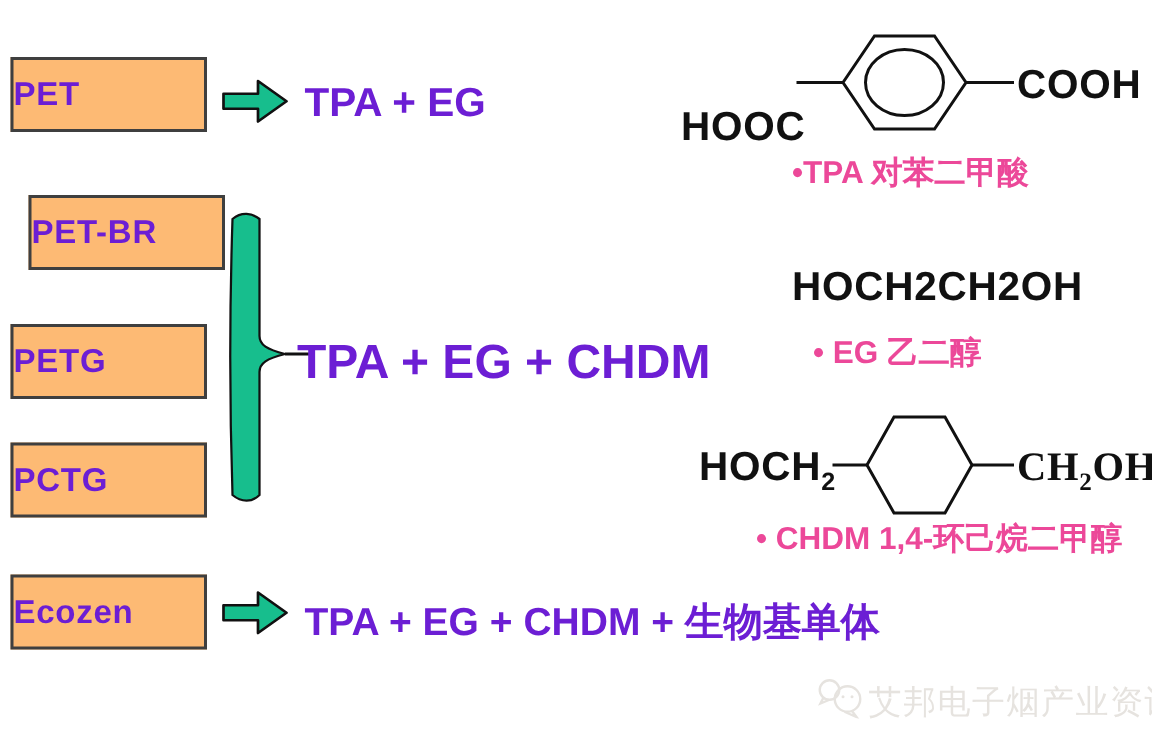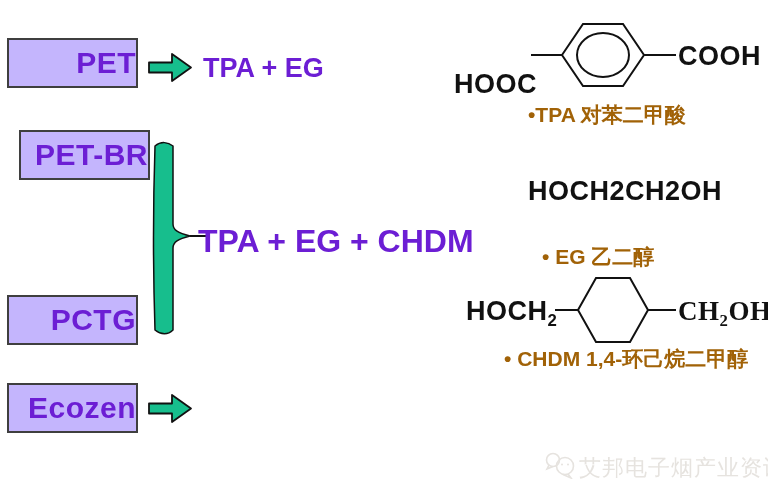--- a/index.html
+++ b/index.html
@@ -2,52 +2,55 @@
 <html><head>
 <meta charset="utf-8">
 <style>
   html,body{margin:0;padding:0;background:#fff;}
   #stage{
     position:relative;width:768px;height:497px;background:#ffffff;overflow:hidden;
     font-family:"Liberation Sans","DejaVu Sans",sans-serif;
   }
   .polybox{
     position:absolute;left:7px;width:127px;height:46px;
-    border:2px solid #3f3f3f;background:#c4b5fd;
-    display:flex;align-items:center;justify-content:flex-end;
-    color:#6c1ed4;font-weight:bold;font-size:30px;letter-spacing:.5px;
+    border:2px solid #3f3f3f;background:#fdba74;
+    display:flex;align-items:center;justify-content:flex-start;
+    color:#6c1ed4;font-weight:bold;font-size:22px;letter-spacing:.5px;
   }
   .reaction{
     position:absolute;color:#6c1ed4;font-weight:bold;white-space:nowrap;
   }
   .blacktext{
     position:absolute;color:#111111;font-weight:bold;white-space:nowrap;
     font-size:27px;letter-spacing:.5px;
   }
   .caption{
-    position:absolute;color:#a16207;font-weight:bold;white-space:nowrap;
+    position:absolute;color:#ec4899;font-weight:bold;white-space:nowrap;
     font-size:21px;
   }
   .bond{position:absolute;height:2px;background:#111111;}
   .ringsvg{position:absolute;}
   sub{font-size:0.62em;}
   .wm{
     position:absolute;color:#e6e3df;font-size:22px;letter-spacing:1px;white-space:nowrap;
   }
 </style>
 </head>
 <body>
 
 <div id="stage">
 
   <div class="polybox" style="top:38px;">
       <span>PET</span>
     </div>
   <div class="polybox" style="top:130px;margin-left:12px;">
       <span>PET-BR</span>
+    </div>
+  <div class="polybox" style="top:216px;">
+      <span>PETG</span>
     </div>
   <div class="polybox" style="top:295px;">
       <span>PCTG</span>
     </div>
   <div class="polybox" style="top:383px;">
       <span>Ecozen</span>
     </div>
 
   <svg class="ringsvg" style="left:147px;top:51px;" width="48" height="33" viewBox="0 0 48 33">
     <path d="M 2,11.5 L 25,11.5 L 25,3 L 44,16.5 L 25,30 L 25,21.5 L 2,21.5 Z" fill="#17be8d" stroke="#111111" stroke-width="1.8" stroke-linejoin="round"></path>
@@ -59,33 +62,34 @@
 
   <svg class="ringsvg" style="left:149px;top:139px;" width="60" height="198" viewBox="0 0 60 198">
     <path d="M 6,7 C 12,2 19,3 24,7 L 24,85 C 24,91 29,94 41,97
              C 29,100 24,103 24,109 L 24,191 C 19,196 12,196 6,191
              C 4,130 4,68 6,7 Z" fill="#17be8d" stroke="#111111" stroke-width="1.5"></path>
     <line x1="41" y1="97" x2="58" y2="97" stroke="#111111" stroke-width="2"></line>
   </svg>
 
   <div class="reaction" style="left:203px;top:53px;font-size:27px;">TPA + EG</div>
   <div class="reaction" style="left:198px;top:223px;font-size:32px;">TPA + EG + CHDM</div>
+  <div class="reaction" style="left:203px;top:397px;font-size:26px;">TPA + EG + CHDM + 生物基单体</div>
 
   <div class="blacktext" style="left:454px;top:41px;margin-top:28px;">HOOC</div>
   <div class="bond" style="left:531px;top:54px;width:31px;"></div>
   <svg class="ringsvg" style="left:560px;top:21px;" width="86" height="68" viewBox="0 0 86 68">
     <polygon points="2,34 23,3 63,3 84,34 63,65 23,65" fill="none" stroke="#111111" stroke-width="2"></polygon>
     <ellipse cx="43" cy="34" rx="26" ry="22" fill="none" stroke="#111111" stroke-width="2"></ellipse>
   </svg>
   <div class="bond" style="left:644px;top:54px;width:32px;"></div>
   <div class="blacktext" style="left:678px;top:41px;">COOH</div>
   <div class="caption" style="left:528px;top:101px;">•TPA 对苯二甲酸</div>
 
   <div class="blacktext" style="left:512px;top:176px;margin-left:16px;">HOCH2CH2OH</div>
-  <div class="caption" style="left:542px;top:221px;margin-top:22px;">• EG 乙二醇</div>
+  <div class="caption" style="left:542px;top:221px;">• EG 乙二醇</div>
 
   <div class="blacktext" style="left:466px;top:296px;text-align:center;"><span>HOCH</span><sub>2</sub></div>
   <div class="bond" style="left:555px;top:309px;width:23px;"></div>
   <svg class="ringsvg" style="left:576px;top:275px;" width="74" height="70" viewBox="0 0 74 70">
     <polygon points="2,35 20,3 54,3 72,35 54,67 20,67" fill="none" stroke="#111111" stroke-width="2"></polygon>
   </svg>
   <div class="bond" style="left:648px;top:309px;width:28px;"></div>
   <div class="blacktext" style="left:678px;top:296px;font-family:Liberation Serif, serif;"><span>CH</span><sub>2</sub><span>OH</span></div>
   <div class="caption" style="left:504px;top:345px;">• CHDM 1,4-环己烷二甲醇</div>
 

